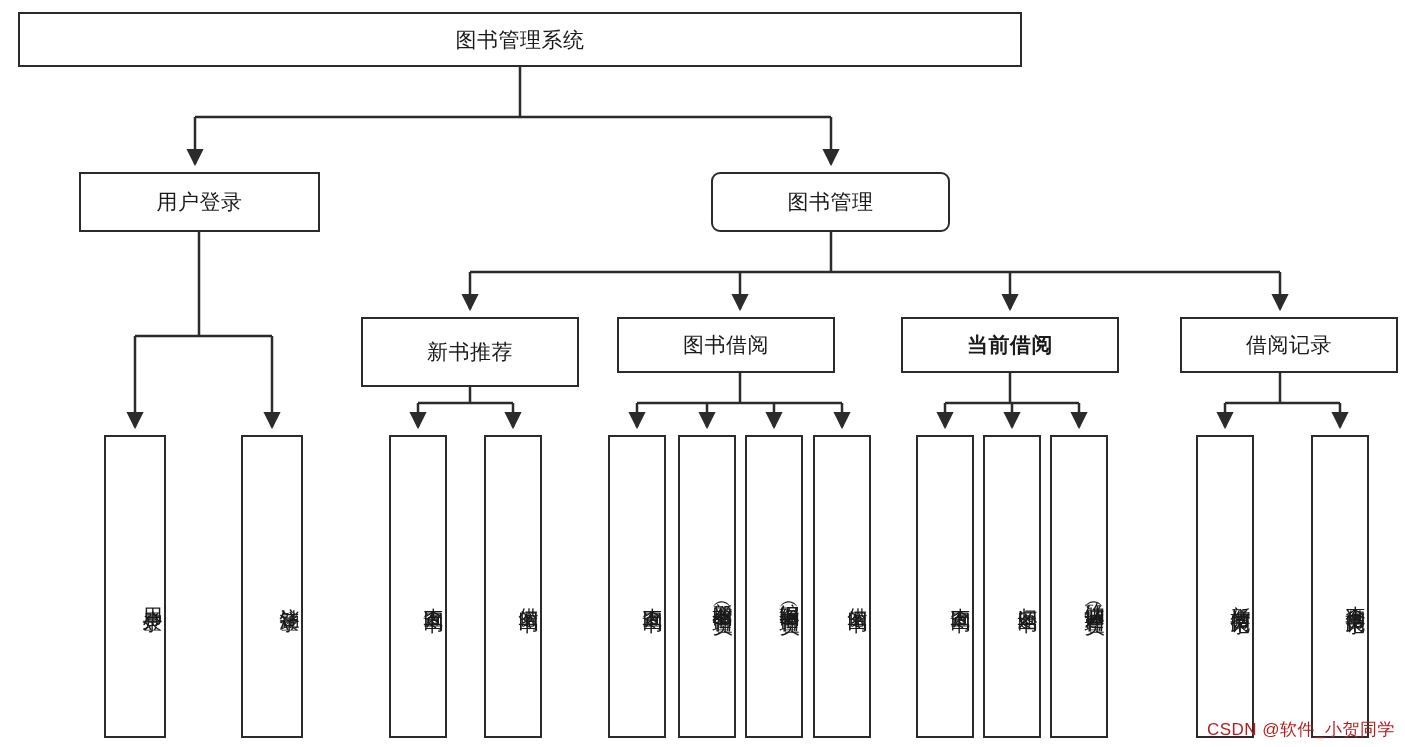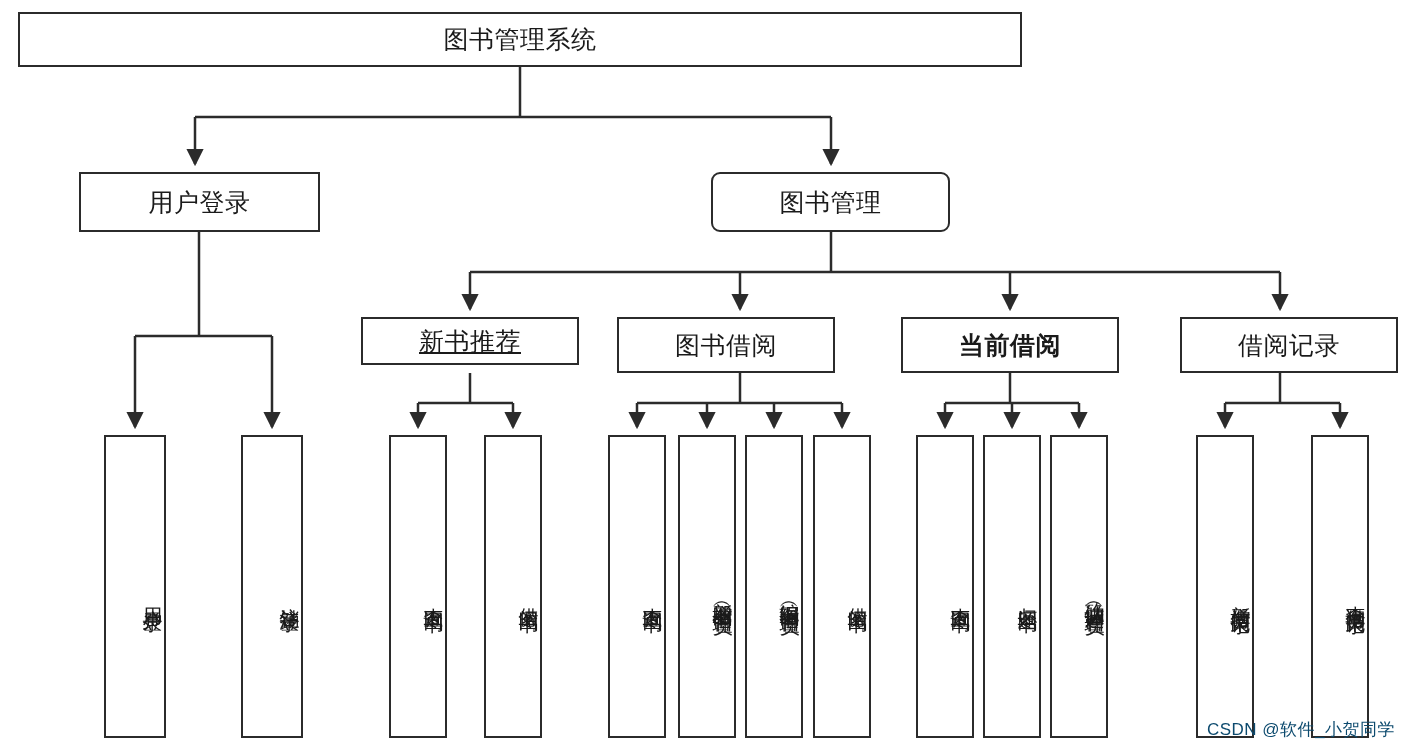--- a/index.html
+++ b/index.html
@@ -28,40 +28,40 @@
     position: absolute;
     box-sizing: border-box;
     background: #ffffff;
     border: 2.5px solid #2b2b2b;
     display: flex;
     align-items: center;
     justify-content: center;
     color: #1a1a1a;
   }
   .node.horiz {
-    font-size: 25px;
+    font-size: 21px;
     letter-spacing: 0.5px;
   }
   .node.vert {
     writing-mode: vertical-rl;
     text-orientation: upright;
     font-size: 20px;
     line-height: 1.15;
     letter-spacing: 2px;
     padding-top: 18px;
     align-items: flex-start;
     justify-content: center;
     white-space: nowrap;
   }
   .watermark {
     position: absolute;
     right: 10px;
     bottom: 6px;
     font-size: 17px;
-    color: #0c4a6e;
+    color: #b91c1c;
     white-space: nowrap;
     letter-spacing: 0.5px;
   }
 </style>
 </head>
 <body>
 
 <div id="canvas">
 
   <svg id="edges" viewBox="0 0 1405 747" xmlns="http://www.w3.org/2000/svg">
@@ -125,21 +125,21 @@
       <path d="M 1225 403 L 1225 427" marker-end="url(#arrow)"></path>
       <path d="M 1340 403 L 1340 427" marker-end="url(#arrow)"></path>
     </g>
   </svg>
 
   <div class="node horiz" id="n-root" style="left: 18px; top: 12px; width: 1004px; height: 55px;">图书管理系统</div>
 
   <div class="node horiz" id="n-l1-0" style="left: 79px; top: 172px; width: 241px; height: 60px;">用户登录</div>
   <div class="node horiz" id="n-l1-1" style="left: 711px; top: 172px; width: 239px; height: 60px; border-radius: 9px;">图书管理</div>
 
-  <div class="node horiz" id="n-l2-0" style="left: 361px; top: 317px; width: 218px; height: 48px; text-decoration: underline;">新书推荐</div>
+  <div class="node horiz" id="n-l2-0" style="left: 361px; top: 317px; width: 218px; height: 70px;">新书推荐</div>
   <div class="node horiz" id="n-l2-1" style="left: 617px; top: 317px; width: 218px; height: 56px;">图书借阅</div>
   <div class="node horiz" id="n-l2-2" style="left: 901px; top: 317px; width: 218px; height: 56px; font-weight: bold;">当前借阅</div>
   <div class="node horiz" id="n-l2-3" style="left: 1180px; top: 317px; width: 218px; height: 56px;">借阅记录</div>
 
   <div class="node vert" id="n-leaf-0" style="left: 104px; top: 435px; width: 62px; height: 303px;">用户登录</div>
   <div class="node vert" id="n-leaf-1" style="left: 241px; top: 435px; width: 62px; height: 303px;">注销登录</div>
   <div class="node vert" id="n-leaf-2" style="left: 389px; top: 435px; width: 58px; height: 303px;">查询图书</div>
   <div class="node vert" id="n-leaf-3" style="left: 484px; top: 435px; width: 58px; height: 303px;">借阅图书</div>
   <div class="node vert" id="n-leaf-4" style="left: 608px; top: 435px; width: 58px; height: 303px;">查询图书</div>
   <div class="node vert" id="n-leaf-5" style="left: 678px; top: 435px; width: 58px; height: 303px;">新增图书（管理员）</div>

